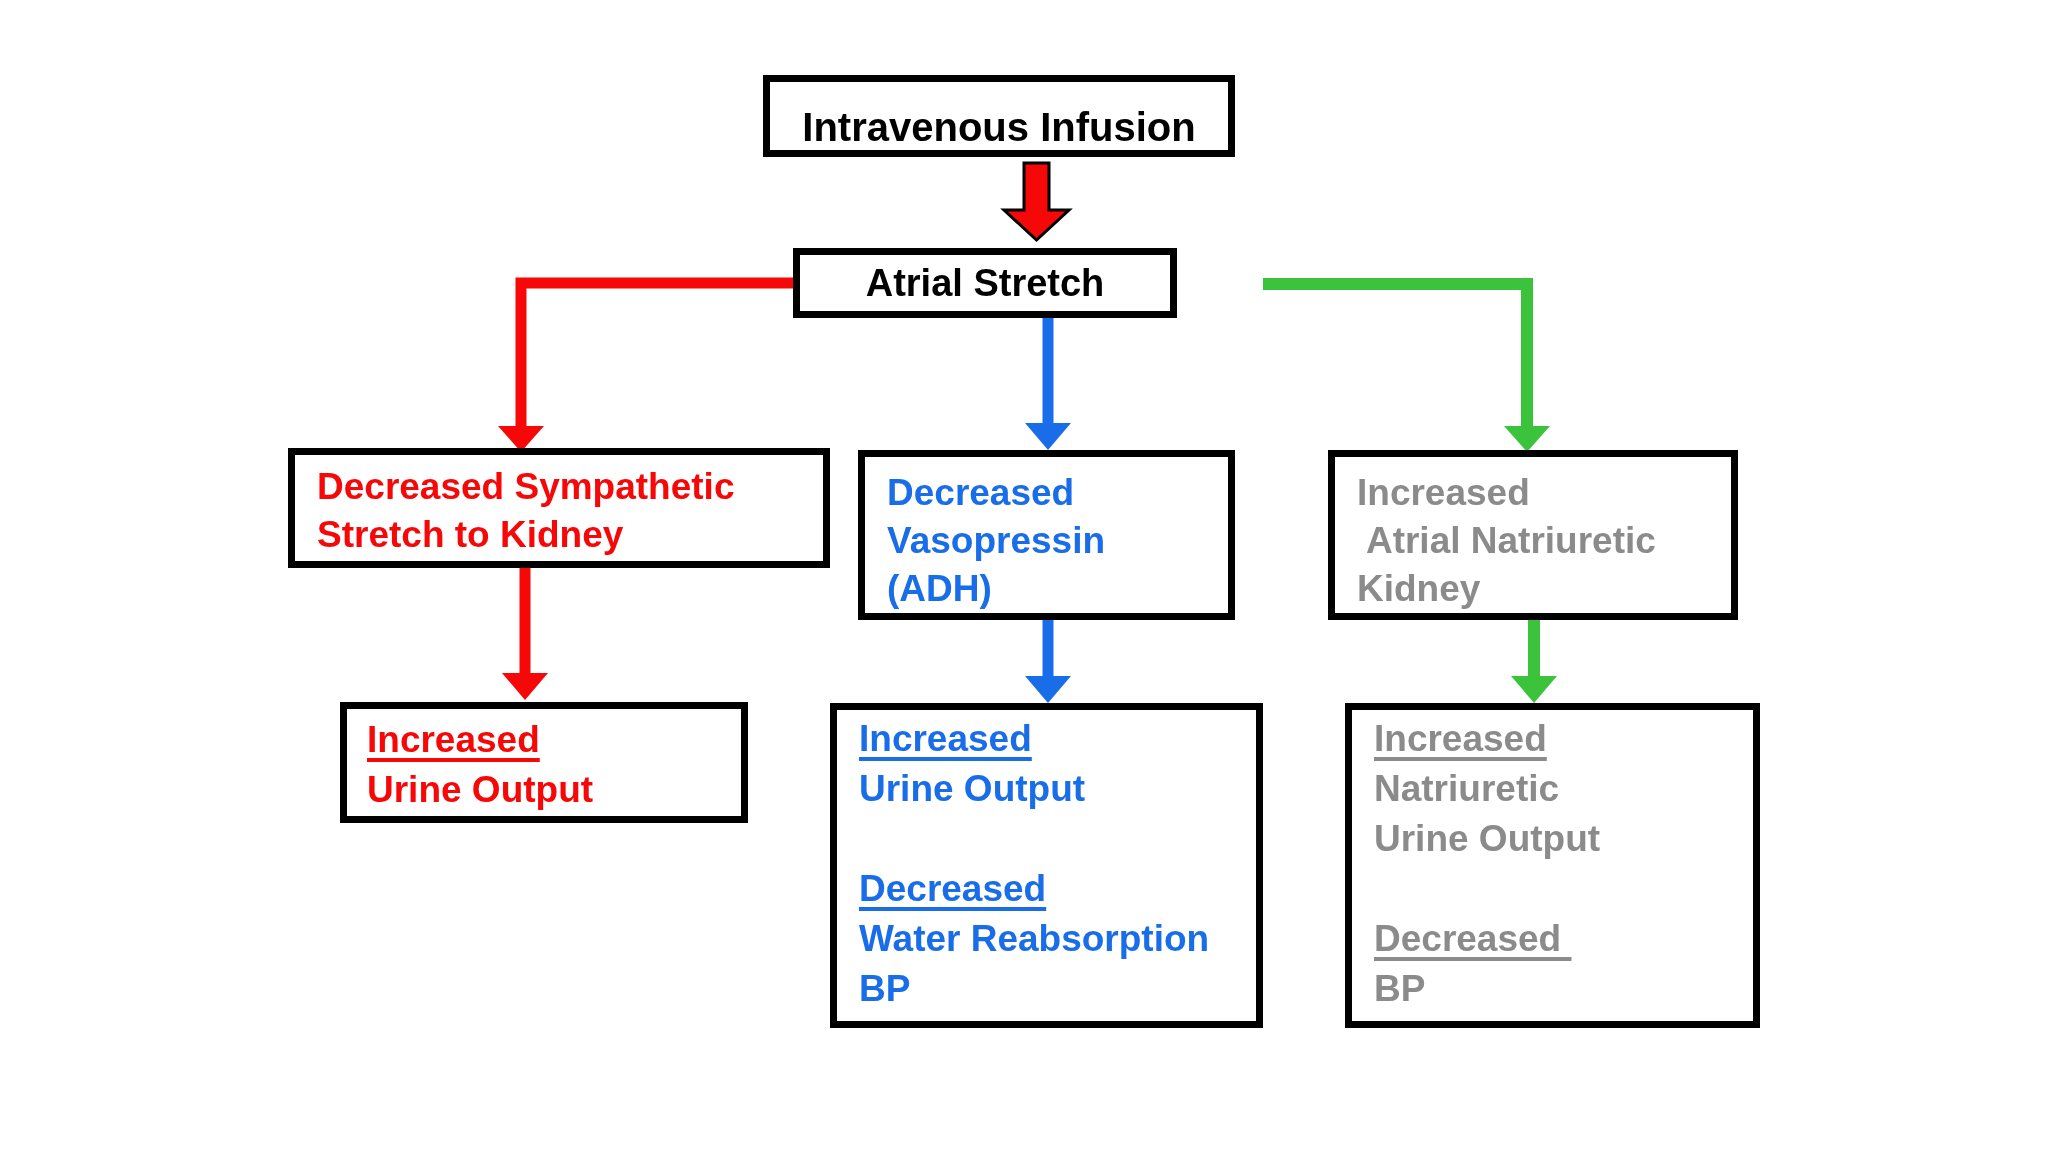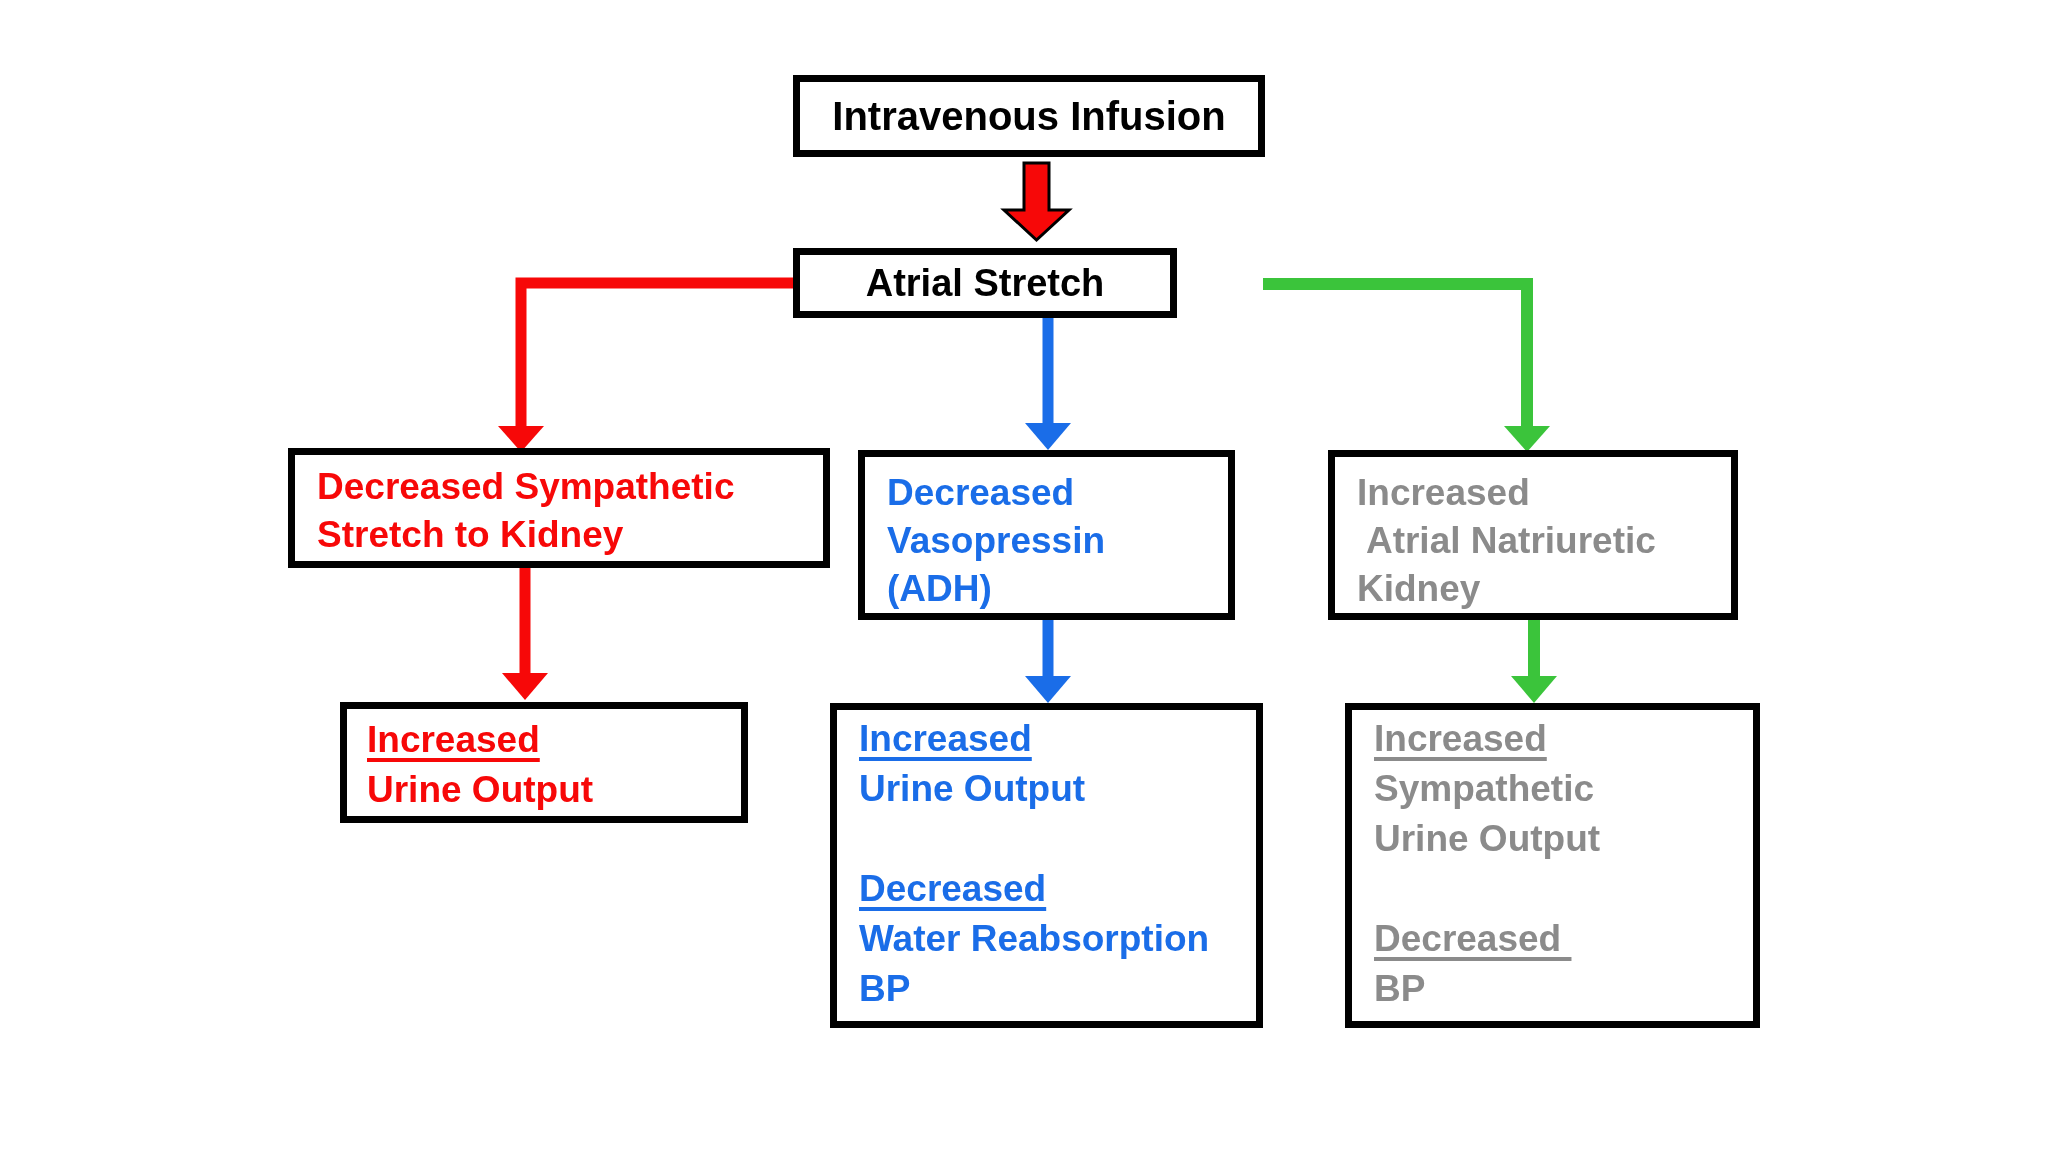--- a/index.html
+++ b/index.html
@@ -85,21 +85,21 @@
       <polyline points="1263,284 1527,284 1527,430" fill="none" stroke-width="12" stroke="#3bc43b"></polyline>
       <polygon points="1504,426 1550,426 1527,452" fill="#3bc43b"></polygon>
     </g>
 
     <g>
       <line x1="1534" y1="618" x2="1534" y2="680" stroke-width="12" stroke="#3bc43b"></line>
       <polygon points="1511,676 1557,676 1534,703" fill="#3bc43b"></polygon>
     </g>
   </svg>
 
-  <div class="box center-box title-box" style="left:793px; top:75px; width:472px; height:82px;">
+  <div class="box center-box title-box" style="left:763px; top:75px; width:472px; height:82px;align-items:flex-end;">
     <span class="line">Intravenous Infusion</span>
   </div>
 
   <div class="box center-box trigger-box" style="left:793px; top:248px; width:384px; height:70px;">
     <span class="line">Atrial Stretch</span>
   </div>
 
   <div class="box content-box red-text lh48 pad-a" style="left:288px; top:448px; width:542px; height:120px;">
     <div class="line">Decreased Sympathetic</div>
     <div class="line">Stretch to Kidney</div>
@@ -126,20 +126,20 @@
   </div>
 
   <div class="box content-box gray-text lh48 pad-b" style="left:1328px; top:450px; width:410px; height:170px;">
     <div class="line">Increased</div>
     <div class="line"> Atrial Natriuretic</div>
     <div class="line">Kidney</div>
   </div>
 
   <div class="box content-box gray-text lh50 pad-c" style="left:1345px; top:703px; width:415px; height:325px;">
     <div class="line u">Increased</div>
-    <div class="line">Sympathetic</div>
+    <div class="line">Natriuretic</div>
     <div class="line">Urine Output</div>
     <div class="spacer"></div>
     <div class="line u">Decreased </div>
     <div class="line">BP</div>
   </div>
 
 </div>
 
 </body></html>

